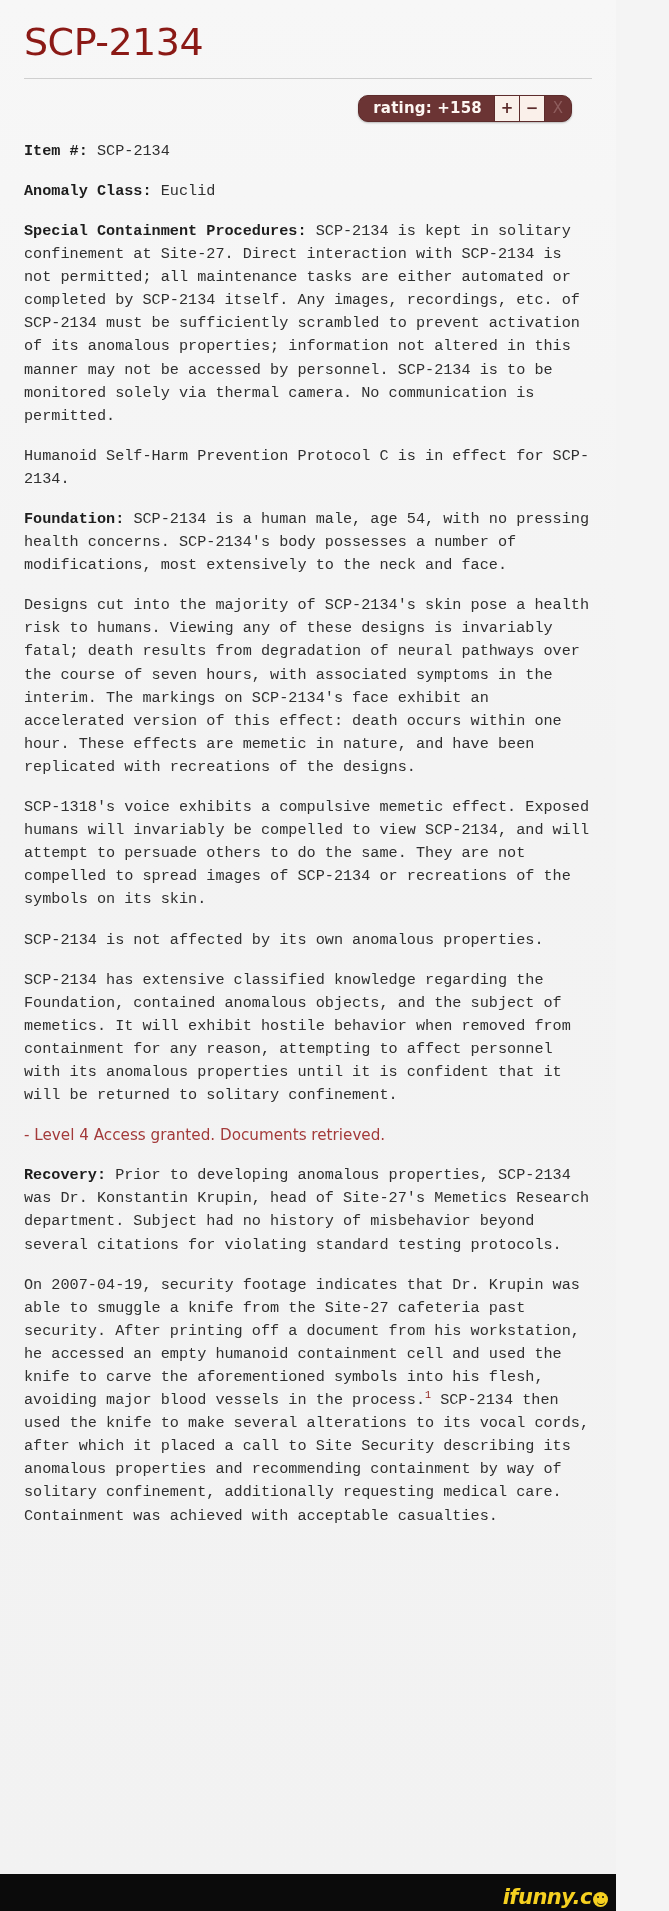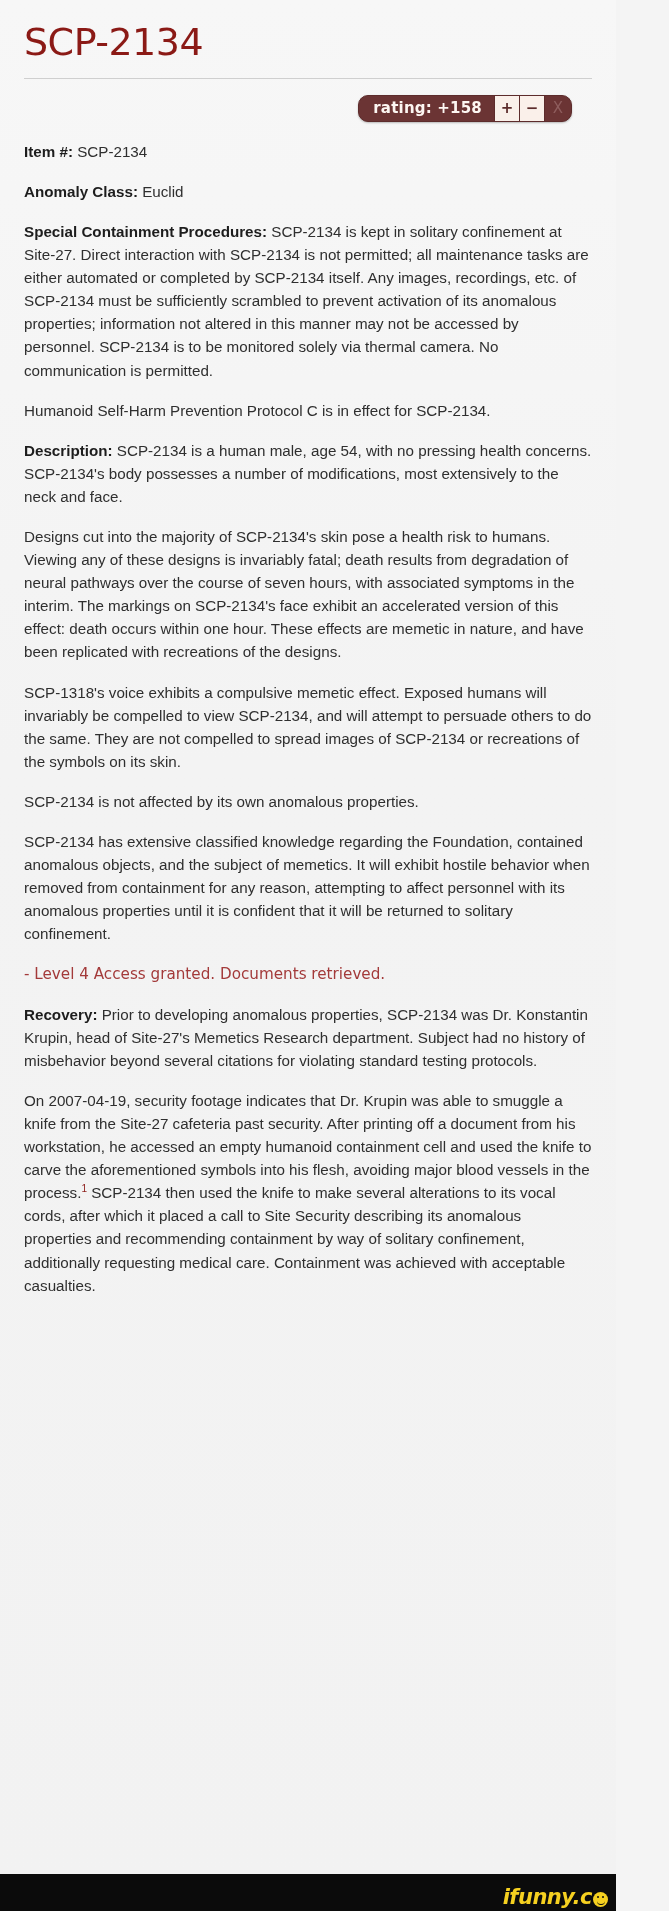--- a/index.html
+++ b/index.html
@@ -100,21 +100,21 @@
 
   
   .body-text {
     padding-top: 18px;
   }
   p.para {
     color: #2f2f2f;
     font-size: 15.2px;
     line-height: 1.52;
     margin: 0 0 17px 0;
-    font-family: Liberation Sans, sans-serif;
+    font-family: Liberation Mono, monospace;
   }
   p.para b {
     font-weight: bold;
     color: #1d1d1d;
   }
   p.access-note {
     color: #a33a3a;
     font-size: 15.2px;
     line-height: 1.52;
     margin: 0 0 17px 0;
@@ -228,21 +228,21 @@
 
       <p class="para">
         <b>Special Containment Procedures:</b><span> SCP-2134 is kept in solitary confinement at Site-27. Direct interaction with SCP-2134 is not permitted; all maintenance tasks are either automated or completed by SCP-2134 itself. Any images, recordings, etc. of SCP-2134 must be sufficiently scrambled to prevent activation of its anomalous properties; information not altered in this manner may not be accessed by personnel. SCP-2134 is to be monitored solely via thermal camera. No communication is permitted.</span>
       </p>
 
       <p class="para">
         <span>Humanoid Self-Harm Prevention Protocol C is in effect for SCP-2134.</span>
       </p>
 
       <p class="para">
-        <b>Description:</b><span> SCP-2134 is a human male, age 54, with no pressing health concerns. SCP-2134's body possesses a number of modifications, most extensively to the neck and face.</span>
+        <b>Foundation:</b><span> SCP-2134 is a human male, age 54, with no pressing health concerns. SCP-2134's body possesses a number of modifications, most extensively to the neck and face.</span>
       </p>
 
       <p class="para">
         <span>Designs cut into the majority of SCP-2134's skin pose a health risk to humans. Viewing any of these designs is invariably fatal; death results from degradation of neural pathways over the course of seven hours, with associated symptoms in the interim. The markings on SCP-2134's face exhibit an accelerated version of this effect: death occurs within one hour. These effects are memetic in nature, and have been replicated with recreations of the designs.</span>
       </p>
 
       <p class="para">
         <span>SCP-1318's voice exhibits a compulsive memetic effect. Exposed humans will invariably be compelled to view SCP-2134, and will attempt to persuade others to do the same. They are not compelled to spread images of SCP-2134 or recreations of the symbols on its skin.</span>
       </p>
 

